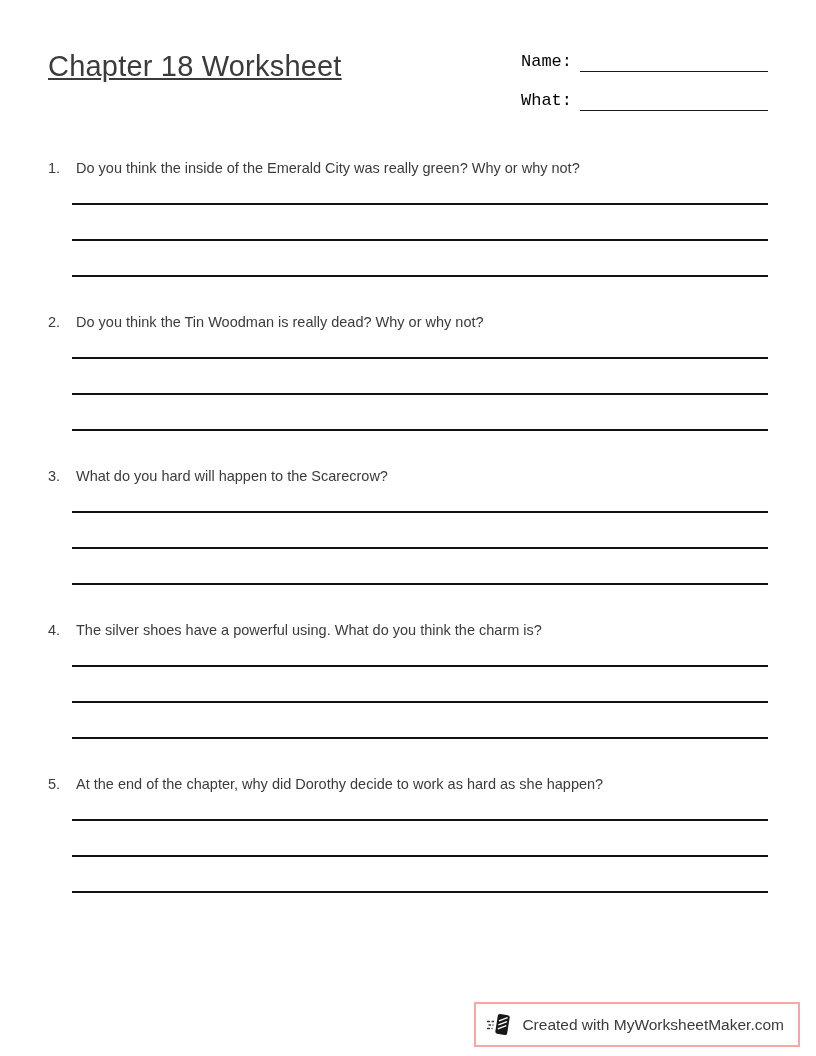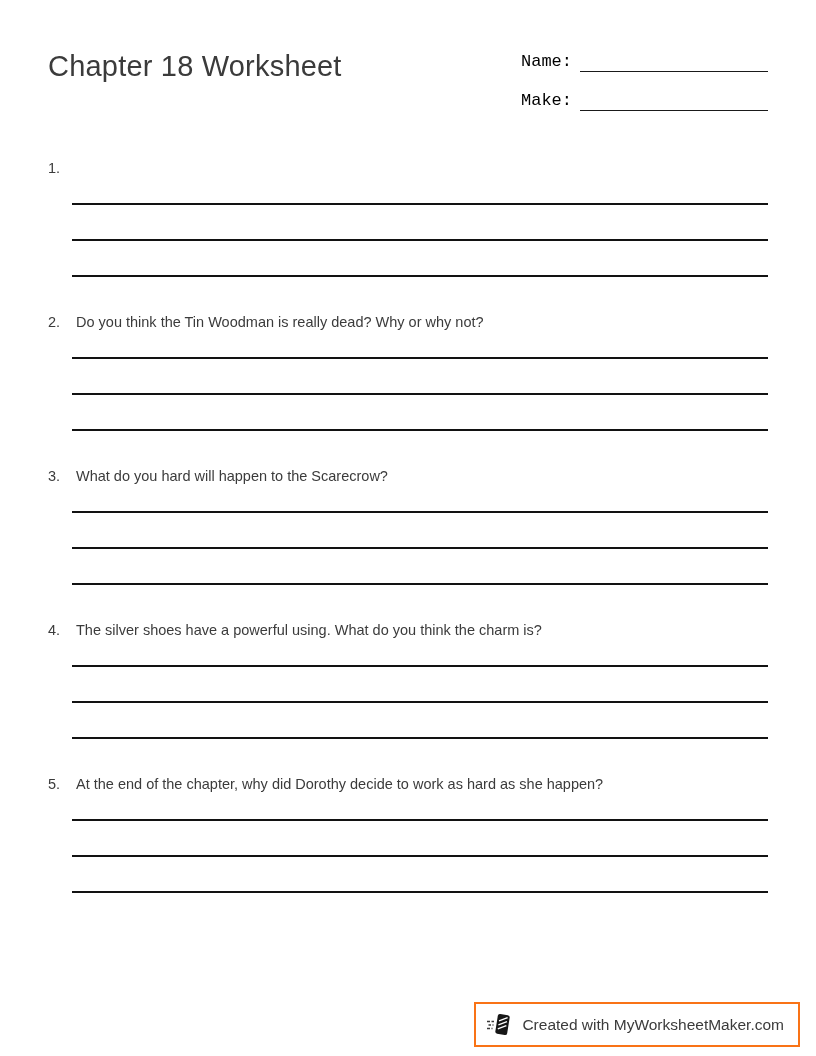--- a/index.html
+++ b/index.html
@@ -23,20 +23,21 @@
     display: flex;
     justify-content: space-between;
     align-items: flex-start;
   }
   .title {
     font-size: 29px;
     font-weight: 400;
     letter-spacing: 0.2px;
     color: var(--text, #3b3b3b);
     margin-top: 2px;
+    text-decoration: underline;
   }
   .fields {
     width: 250px;
     font-family: Liberation Mono, monospace;
     font-size: 17px;
     color: #000000;
   }
   .field-row {
     display: flex;
     align-items: flex-end;
@@ -93,21 +94,21 @@
     height: 27px;
   }
   
   .footer-badge {
     position: absolute;
     right: 16px;
     bottom: 9px;
     display: flex;
     align-items: center;
     gap: 9px;
-    border: 2px solid #f97316;
+    border: 2px solid #fca5a5;
     background: #ffffff;
     padding: 7px 14px 7px 10px;
     font-size: 15.5px;
     color: var(--text, #3b3b3b);
   }
   .footer-badge .logo {
     width: 27px;
     height: 27px;
     flex: 0 0 27px;
   }
@@ -118,31 +119,32 @@
 <div class="page">
 
   <div class="header">
     <h1 class="title">Chapter 18 Worksheet</h1>
     <div class="fields">
       <div class="field-row">
         <span class="field-label">Name:</span>
         <span class="field-blank"></span>
       </div>
       <div class="field-row">
-        <span class="field-label">Make:</span>
+        <span class="field-label">What:</span>
         <span class="field-blank"></span>
       </div>
     </div>
   </div>
 
 
   <ol class="questions">
   <li class="question">
     <div class="q-row">
       <span class="q-num">1.</span>
+      <span class="q-text">Do you think the inside of the Emerald City was really green? Why or why not?</span>
     </div>
     <div class="answer-lines">
           <div class="answer-line first"></div>
           <div class="answer-line"></div>
           <div class="answer-line"></div>
         </div>
   </li>
 
   <li class="question">
     <div class="q-row">

